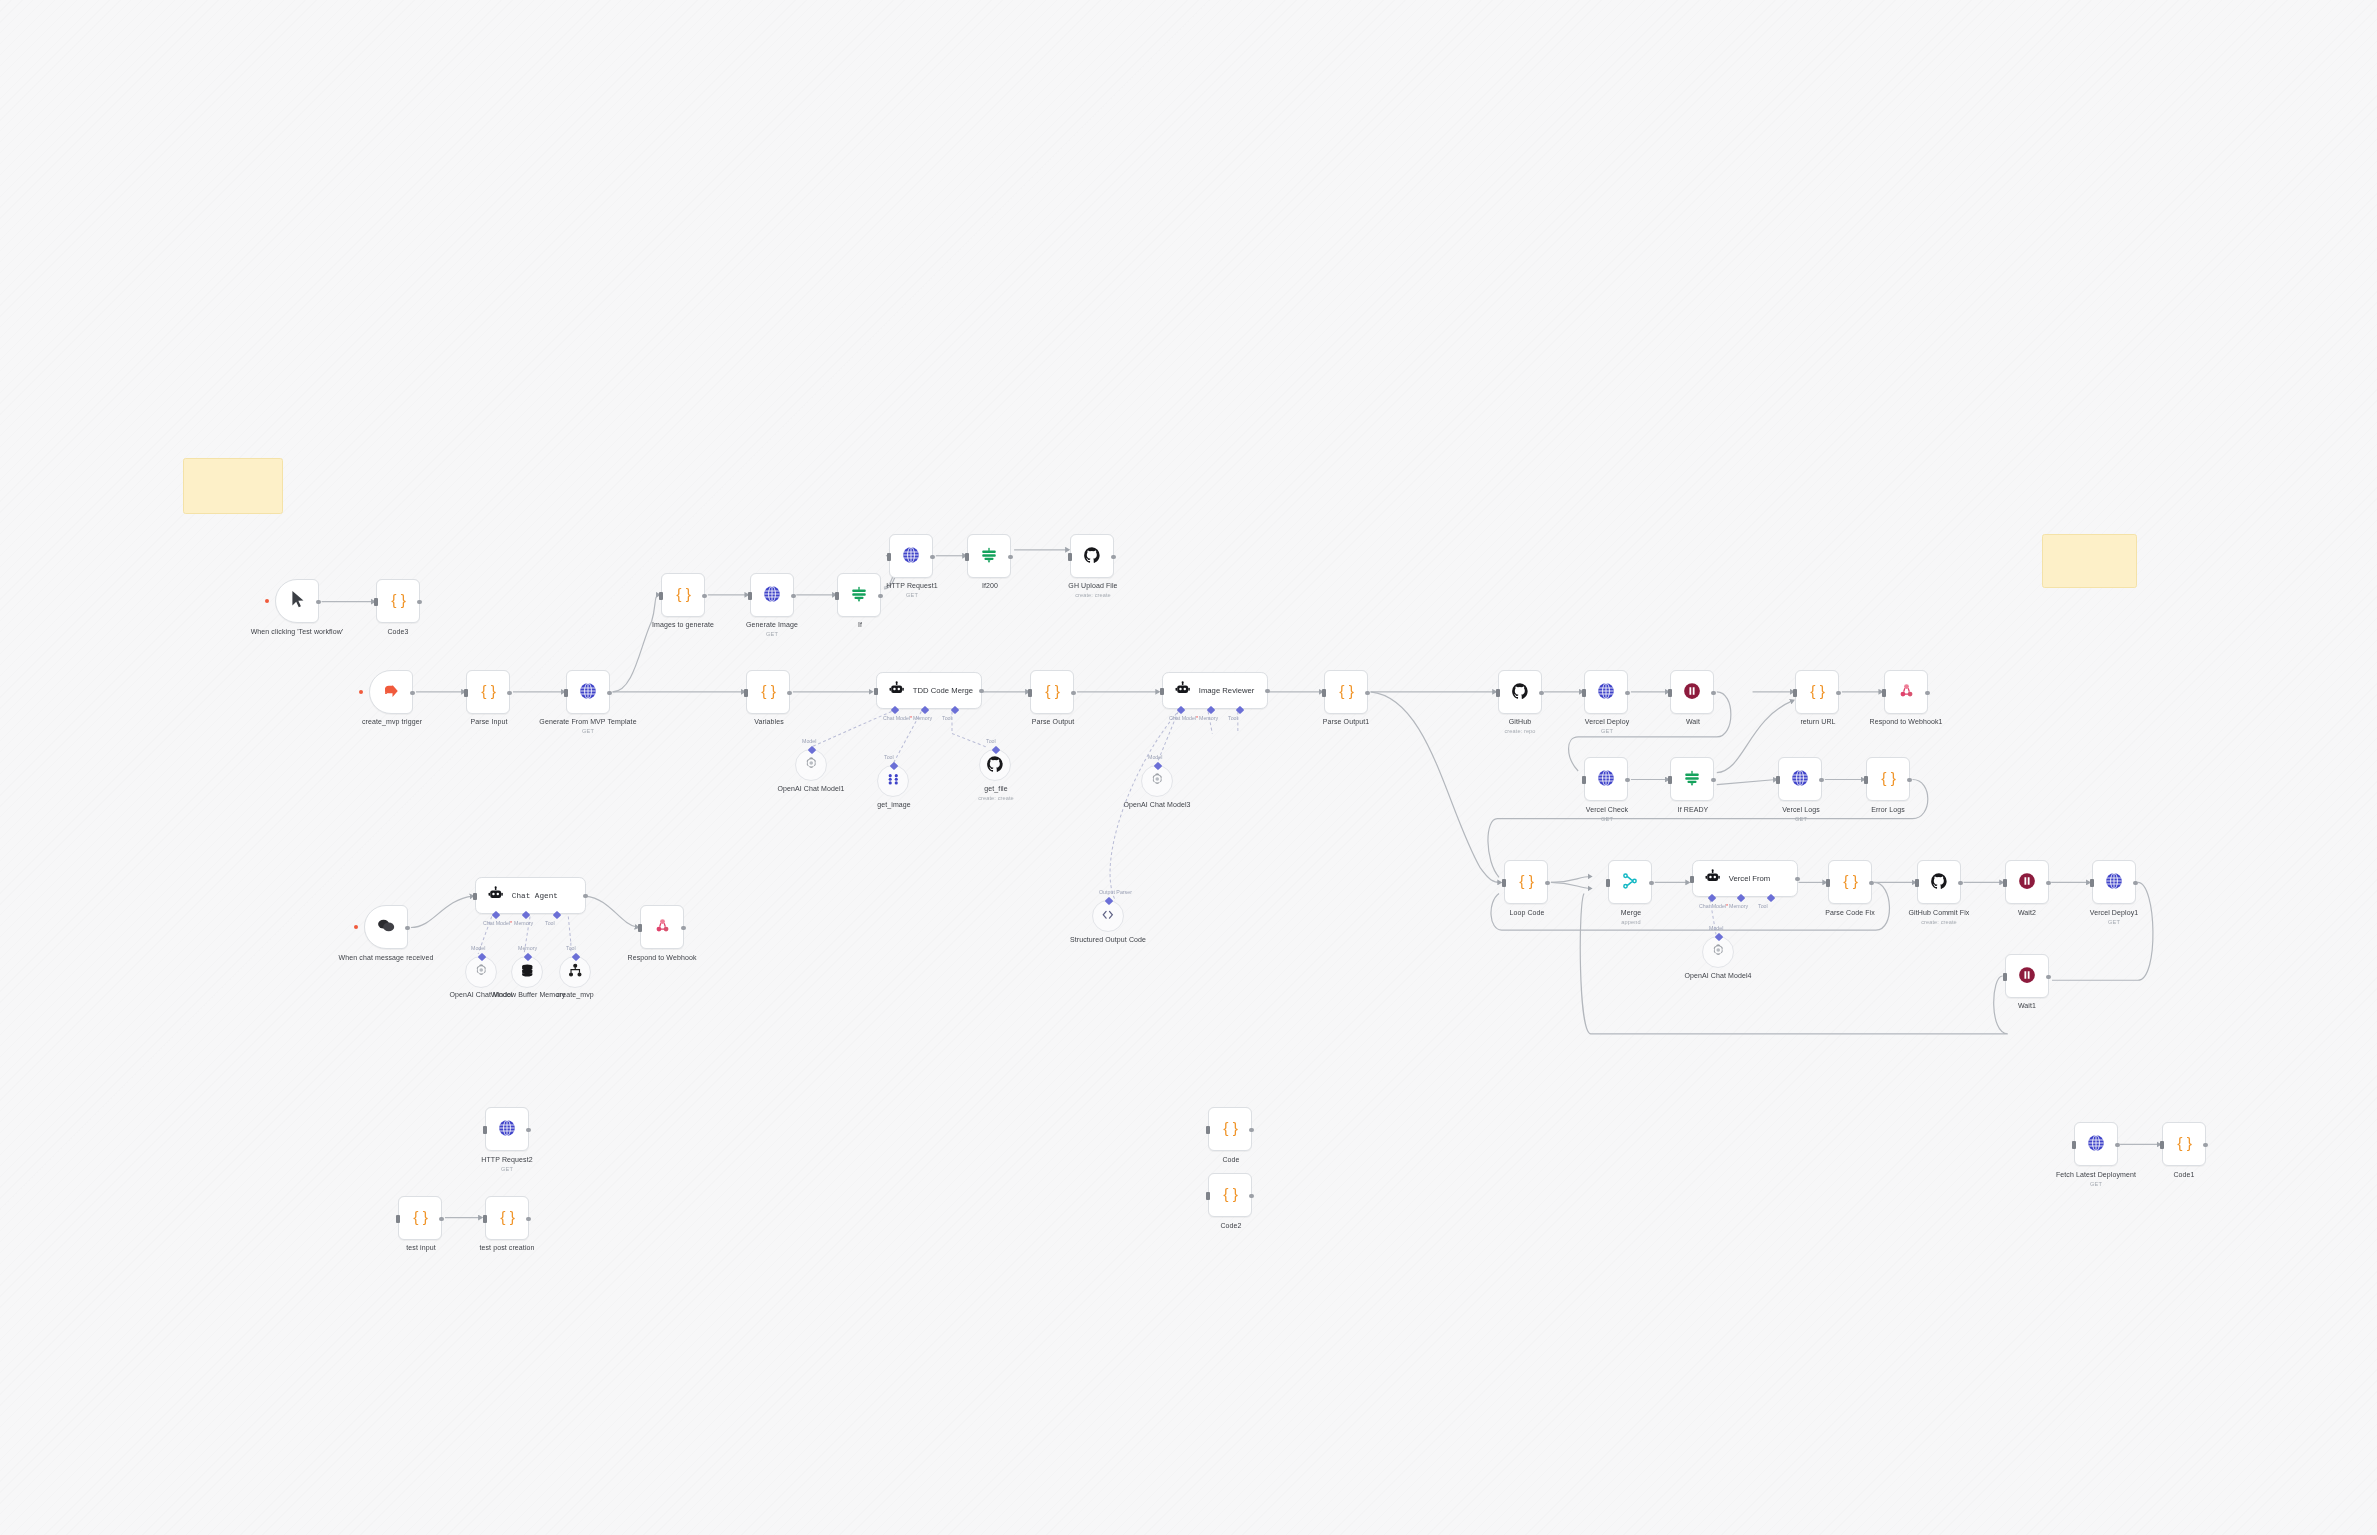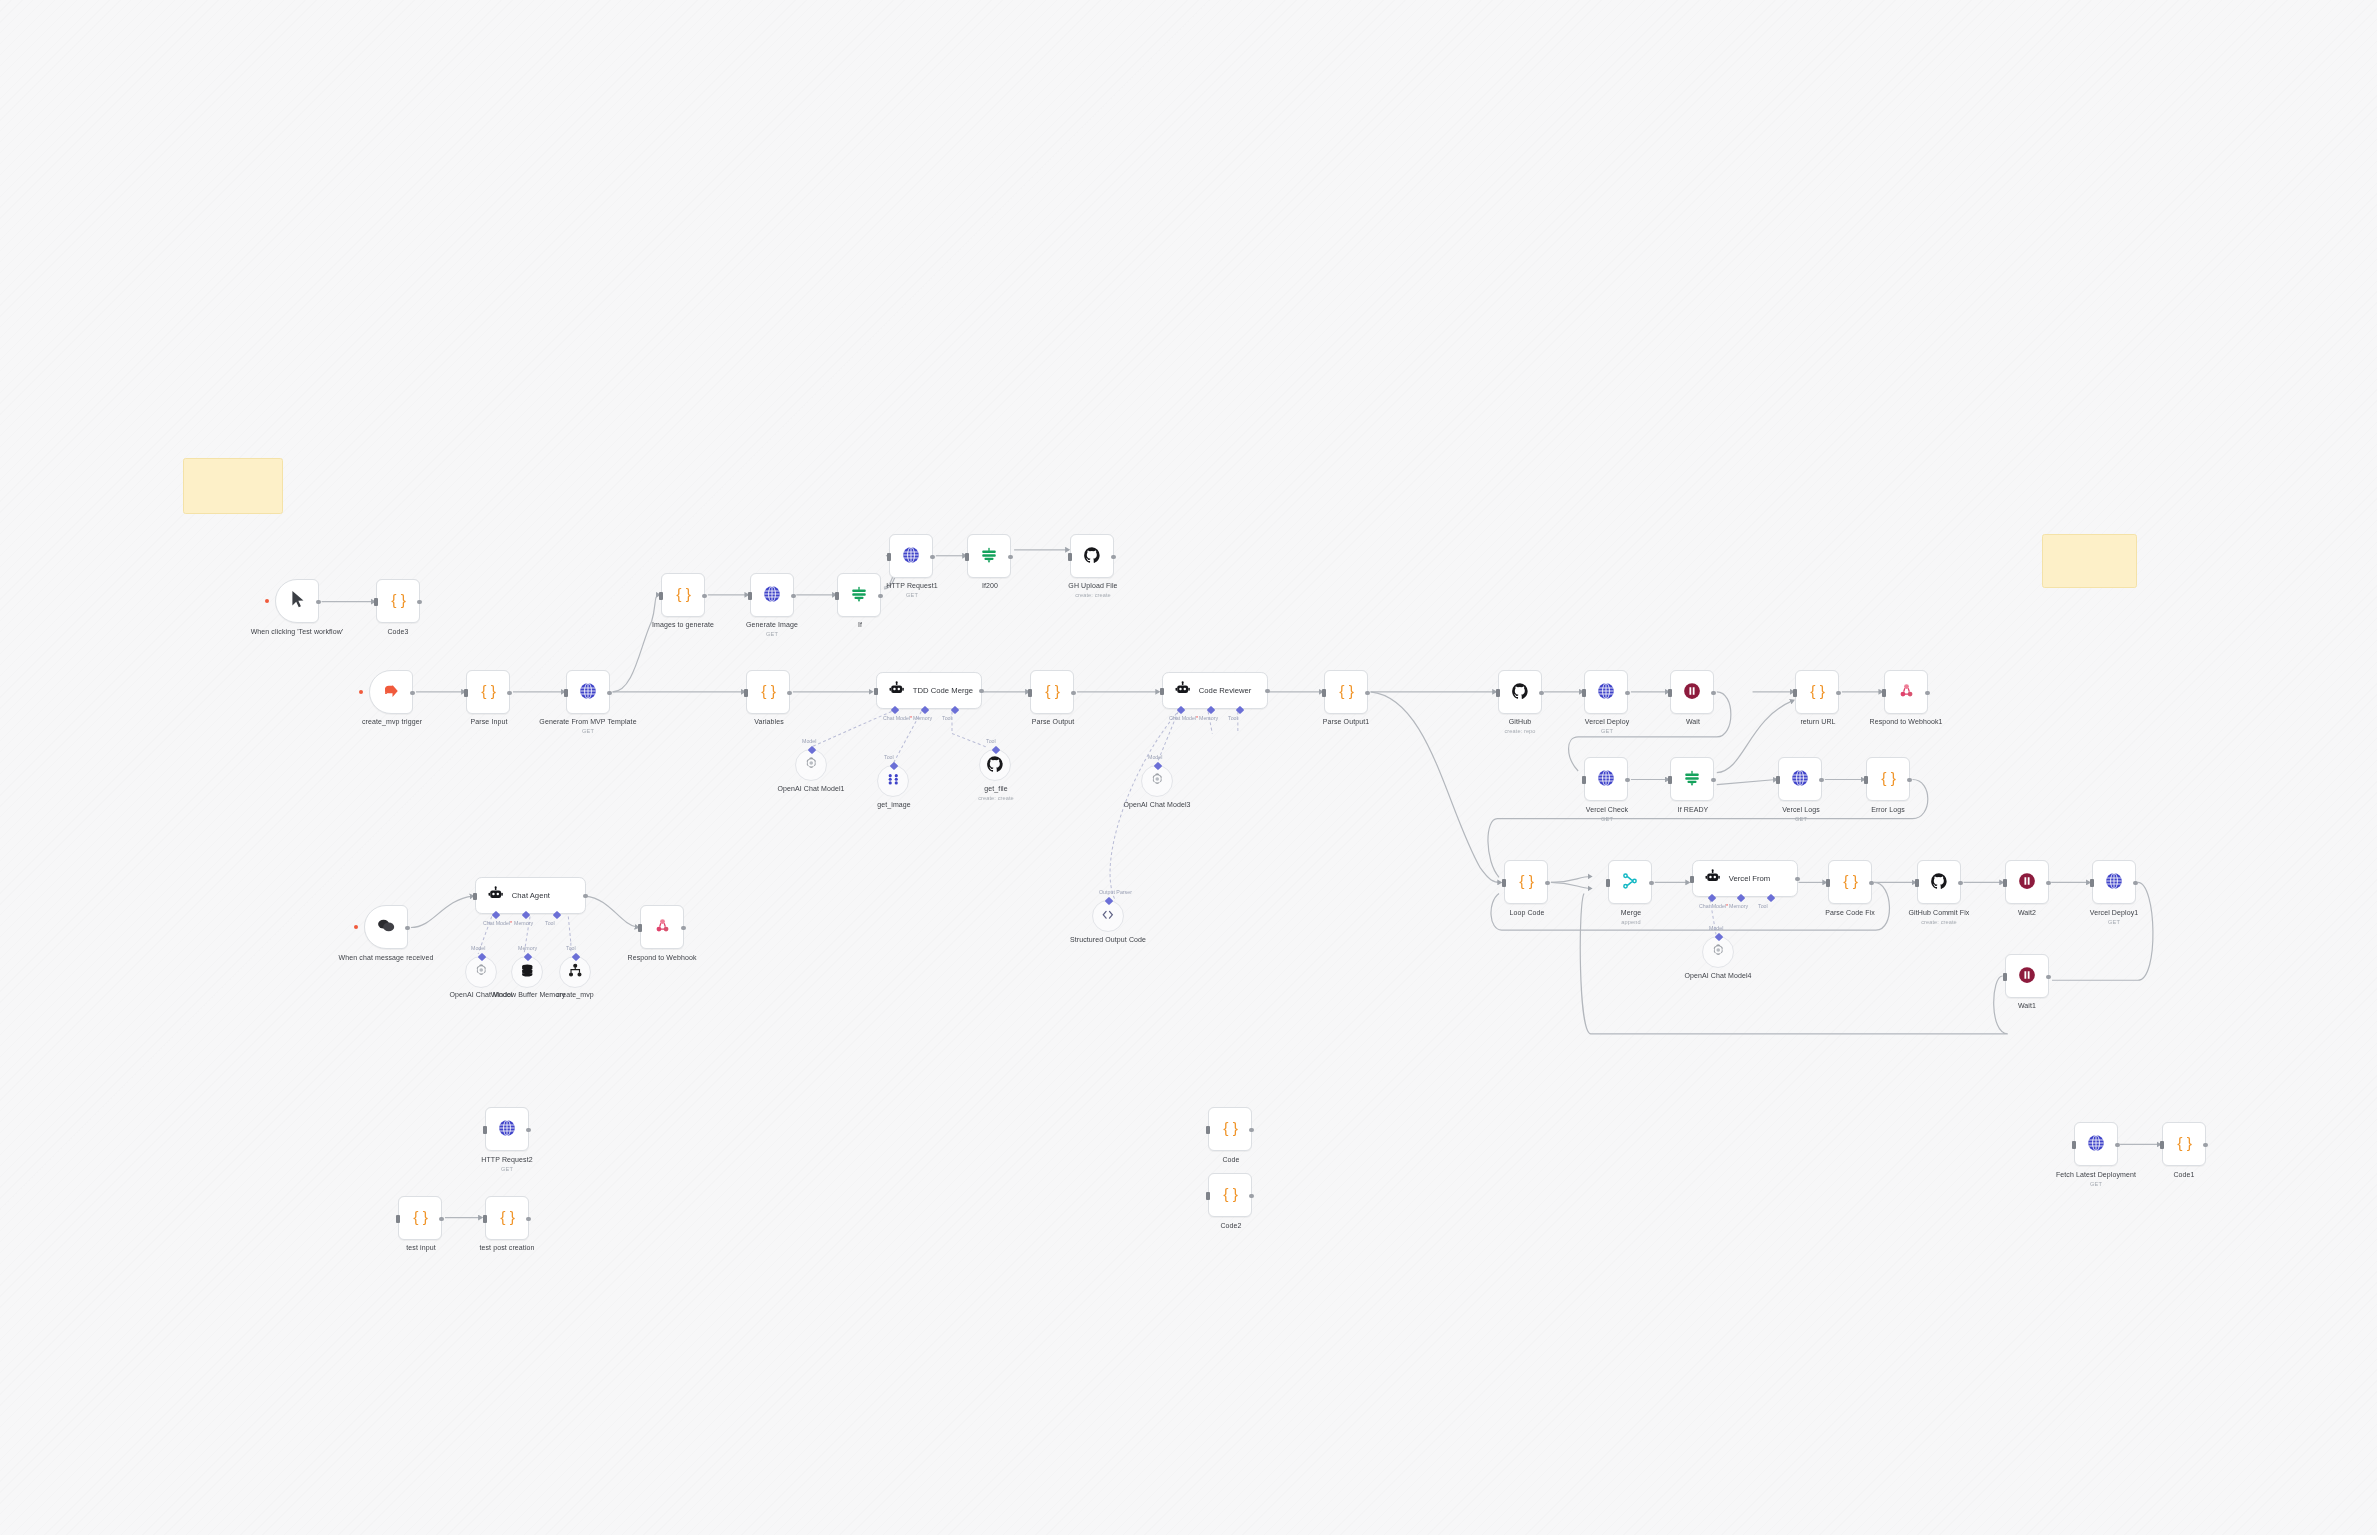--- a/index.html
+++ b/index.html
@@ -645,31 +645,31 @@
       <div class="agent" style="left: 1162px; top: 672px; width: 106px;">
         <span class="glyph"><svg width="15.3" height="15.3" viewBox="0 0 24 24">
             <rect x="3.5" y="7" width="17" height="12" rx="3.2" fill="#15161a"></rect>
             <circle cx="8.6" cy="12.6" r="1.9" fill="#fff"></circle>
             <circle cx="15.4" cy="12.6" r="1.9" fill="#fff"></circle>
             <rect x="10.8" y="2.2" width="2.4" height="4" fill="#15161a"></rect>
             <circle cx="12" cy="2" r="1.6" fill="#15161a"></circle>
             <rect x="0.8" y="10.5" width="2.4" height="5" rx="1.2" fill="#15161a"></rect>
             <rect x="20.8" y="10.5" width="2.4" height="5" rx="1.2" fill="#15161a"></rect>
           </svg></span>
-        <span class="atitle">Code Reviewer</span>
+        <span class="atitle">Image Reviewer</span>
         <span class="port left sq" style="top: 14.5px;"></span>
         <span class="port right" style="top: 16px;"></span>
       </div>
       <span class="dport" style="left: 1178px; top: 707px;"></span>
       <span class="clabel req" style="left: 1169px; top: 715px;">Chat Model</span>
       <span class="dport" style="left: 1208px; top: 707px;"></span>
       <span class="clabel" style="left: 1199px; top: 715px;">Memory</span>
       <span class="dport" style="left: 1237px; top: 707px;"></span>
       <span class="clabel" style="left: 1228px; top: 715px;">Tool</span>
-      <div class="agent" style="left: 475px; top: 877px; width: 111px;">
+      <div class="agent" style="left: 475px; top: 877px; width: 111px; font-family: Liberation Mono, monospace;">
         <span class="glyph"><svg width="15.3" height="15.3" viewBox="0 0 24 24">
             <rect x="3.5" y="7" width="17" height="12" rx="3.2" fill="#15161a"></rect>
             <circle cx="8.6" cy="12.6" r="1.9" fill="#fff"></circle>
             <circle cx="15.4" cy="12.6" r="1.9" fill="#fff"></circle>
             <rect x="10.8" y="2.2" width="2.4" height="4" fill="#15161a"></rect>
             <circle cx="12" cy="2" r="1.6" fill="#15161a"></circle>
             <rect x="0.8" y="10.5" width="2.4" height="5" rx="1.2" fill="#15161a"></rect>
             <rect x="20.8" y="10.5" width="2.4" height="5" rx="1.2" fill="#15161a"></rect>
           </svg></span>
         <span class="atitle">Chat Agent</span>

